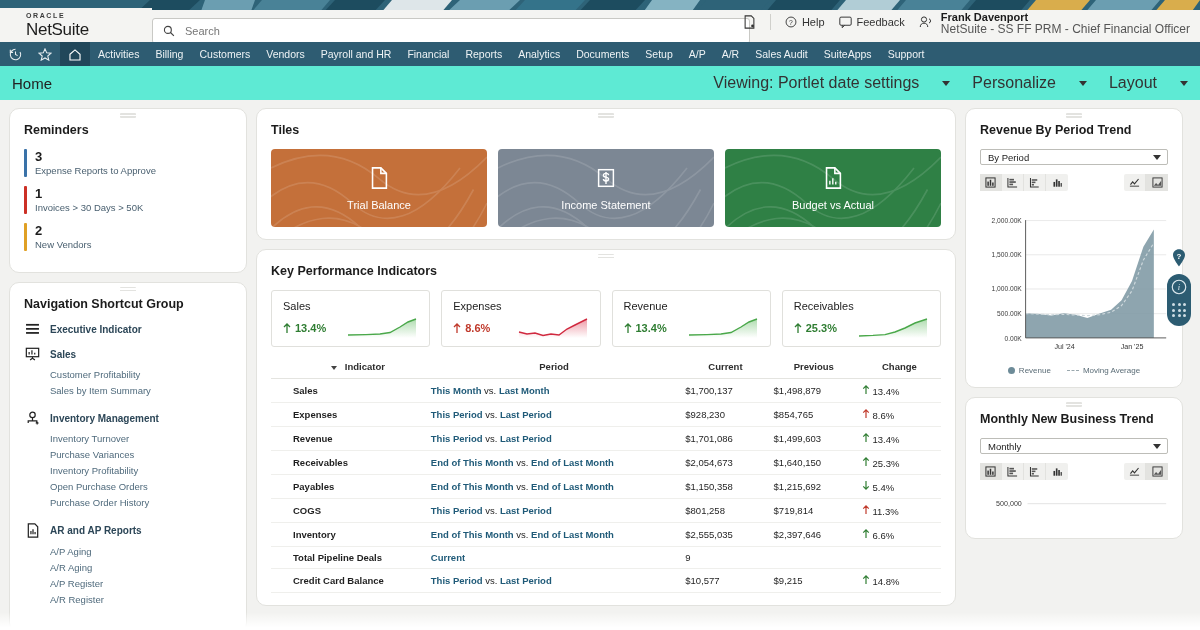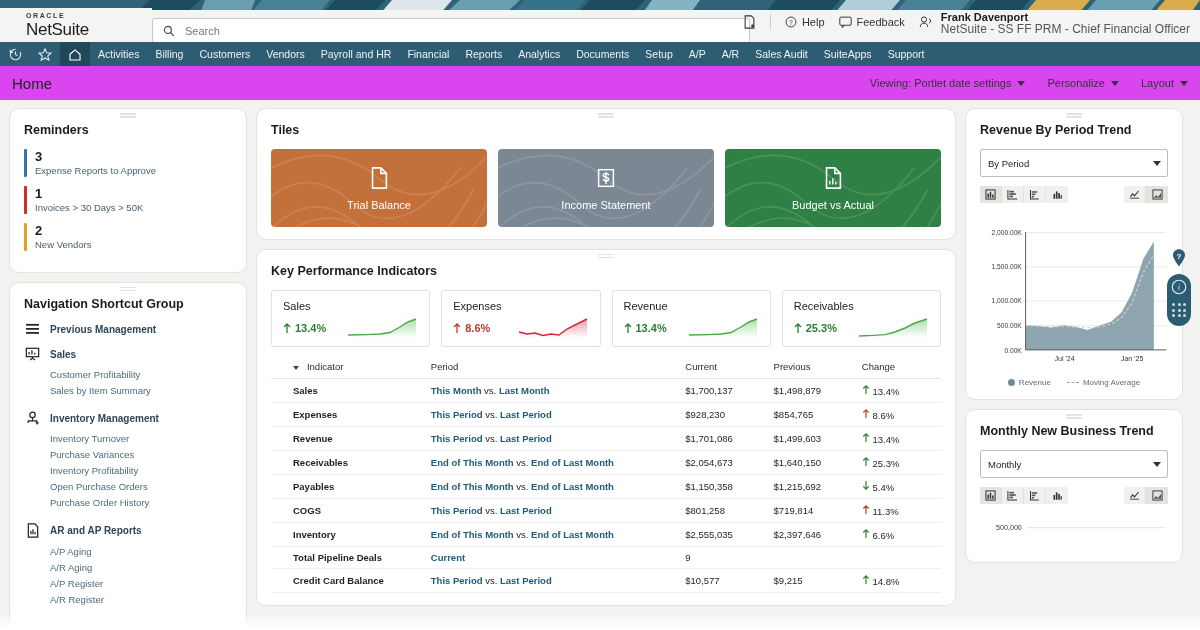--- a/index.html
+++ b/index.html
@@ -75,29 +75,29 @@
     display: flex; align-items: center; justify-content: center;
     color: #fff;
   }
   .nav-link {
     display: flex; align-items: center; padding: 0 8px;
     font-size: 10.5px; color: #eef3f5; white-space: nowrap;
   }
 
   
   .page-head {
-    height: 34px; background: #d946ef;
+    height: 34px; background: #5eead4;
     display: flex; align-items: center; padding: 16px 12px;
     justify-content: space-between;
   }
   .page-title { font-size: 15px; color: #222; }
   .head-ctrls { display: flex; align-items: center; gap: 22px; }
   .head-ctrl {
-    display: flex; align-items: center; gap: 6px;
-    font-size: 11px; color: #333;
+    display: flex; align-items: center; gap: 23px;
+    font-size: 16px; color: #333;
   }
   .caret {
     width: 0; height: 0; border-left: 4px solid transparent;
     border-right: 4px solid transparent; border-top: 5px solid #333;
   }
 
   
   .dash {
     display: flex; gap: 9px; padding: 8px 9px 0 9px;
     align-items: flex-start;
@@ -155,22 +155,22 @@
     padding: 9px 11px 7px 11px; background: #fff;
   }
   .kpi-name { font-size: 11px; color: #1d1d1d; margin-bottom: 5px; }
   .kpi-line { display: flex; align-items: center; justify-content: space-between; }
   .kpi-val { font-size: 11px; font-weight: 700; display: flex; align-items: center; gap: 4px; }
   .kpi-spark { width: 72px; height: 22px; }
 
   
   table.kpi-table { width: 100%; border-collapse: collapse; }
   .kpi-table th {
-    font-size: 9.5px; font-weight: 400; color: #2d2d2d;
-    text-align: left; padding: 4px 4px 6px 4px;
+    font-size: 9.5px; font-weight: 700; color: #2d2d2d;
+    text-align: center; padding: 4px 4px 6px 4px;
     border-bottom: 1px solid #e4e4e0;
   }
   .kpi-table td {
     font-size: 9.5px; padding: 5px 4px; border-bottom: 1px solid #efefec;
     color: #1f1f1f; white-space: nowrap;
   }
   .c-ind { width: 150px; font-weight: 600; padding-left: 22px !important; }
   .c-per { width: 245px; color: #2f6f8f; }
   .c-per b { font-weight: 700; color: #1f5a78; }
   .c-cur { width: 85px; }
@@ -179,21 +179,21 @@
   .sortcaret {
     width: 0; height: 0; border-left: 3.5px solid transparent;
     border-right: 3.5px solid transparent; border-top: 4.5px solid #444;
     display: inline-block;
   }
   .up { color: #2f7d32; }
   .up-red { color: #c0392b; }
 
   
   .rt-select {
-    width: 100%; height: 28px; border: 1px solid #bdbdb8; border-radius: 2px;
+    width: 100%; height: 16px; border: 1px solid #bdbdb8; border-radius: 2px;
     background: #fff; font-size: 9.5px; color: #222;
     display: flex; align-items: center; justify-content: space-between;
     padding: 0 6px 0 7px; margin-bottom: 9px;
   }
   .chart-toolbar { display: flex; justify-content: space-between; margin-bottom: 12px; }
   .tb-group { display: flex; background: #f0f0ee; border-radius: 2px; }
   .tb-btn {
     width: 22px; height: 17px; display: flex;
     align-items: center; justify-content: center;
     border-right: 1px solid #e2e2df;
@@ -393,21 +393,21 @@
 
       <div class="ns-group">
         <div class="ns-head">
           <span class="ns-icon">
             <svg width="15" height="12" viewBox="0 0 16 13">
               <rect x="1" y="1" width="14" height="1.9" fill="#222"></rect>
               <rect x="1" y="5.4" width="14" height="1.9" fill="#222"></rect>
               <rect x="1" y="9.8" width="14" height="1.9" fill="#222"></rect>
             </svg>
           </span>
-          <span class="ns-head-label">Previous Management</span>
+          <span class="ns-head-label">Executive Indicator</span>
         </div>
       </div>
 
       <div class="ns-group">
         <div class="ns-head">
           <span class="ns-icon">
             <svg width="15" height="14" viewBox="0 0 16 15">
               <rect x="1.4" y="1.4" width="13.2" height="9" fill="none" stroke="#222" stroke-width="1.3"></rect>
               <path d="M4.4 8V5.4M7.4 8V3.6M10.4 8V6.2" stroke="#222" stroke-width="1.3"></path>
               <path d="M8 10.4v1.6M5.4 14l2.6-2M10.6 14L8 12" stroke="#222" stroke-width="1.2"></path>

